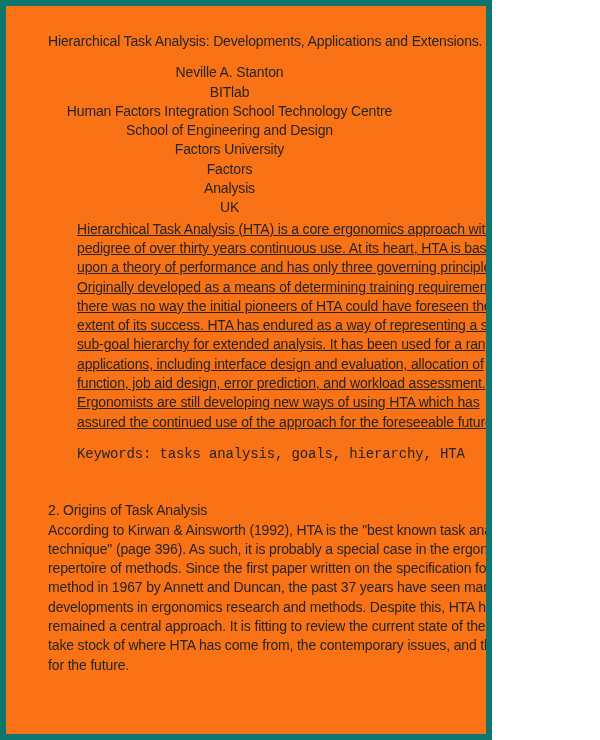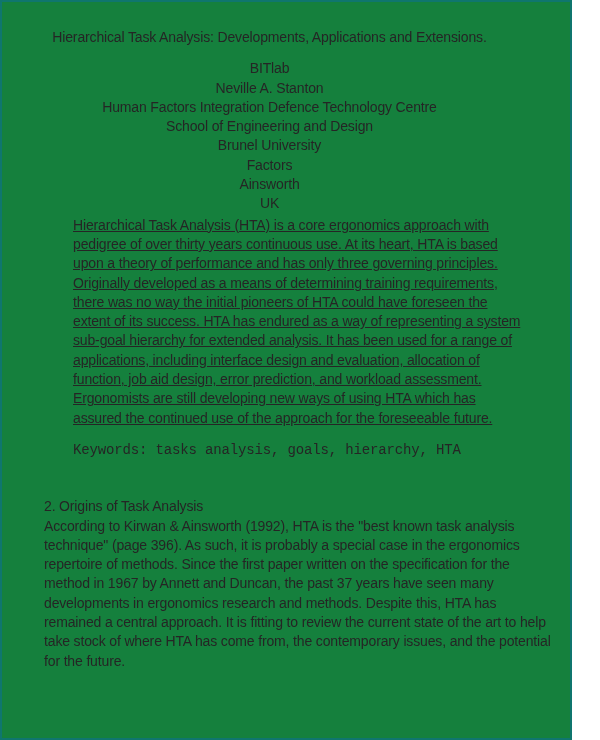--- a/index.html
+++ b/index.html
@@ -2,25 +2,25 @@
 <html><head>
 <meta charset="utf-8">
 <style>
   html, body {
     margin: 0;
     padding: 0;
     background: #ffffff;
   }
   .page {
     position: relative;
-    width: 572px;
+    width: 492px;
     height: 740px;
     box-sizing: border-box;
-    border: 2px solid #0f766e;
-    background: #15803d;
+    border: 6px solid #0f766e;
+    background: #f97316;
     overflow: hidden;
     font-family: "Liberation Sans", sans-serif;
     font-size: 14px;
     line-height: 19.3px;
     letter-spacing: -0.15px;
     color: #252525;
   }
   .content {
     padding-left: 42px;
     padding-right: 33px;
@@ -63,27 +63,27 @@
 </style>
 </head>
 <body>
 
 <div class="page">
   <div class="content">
 
     <div class="title-line">Hierarchical Task Analysis: Developments, Applications and Extensions.</div>
 
     <div class="author-block">
+      <div class="author-line">Neville A. Stanton</div>
       <div class="author-line">BITlab</div>
-      <div class="author-line">Neville A. Stanton</div>
-      <div class="author-line">Human Factors Integration Defence Technology Centre</div>
+      <div class="author-line">Human Factors Integration School Technology Centre</div>
       <div class="author-line">School of Engineering and Design</div>
-      <div class="author-line">Brunel University</div>
+      <div class="author-line">Factors University</div>
       <div class="author-line">Factors</div>
-      <div class="author-line">Ainsworth</div>
+      <div class="author-line">Analysis</div>
       <div class="author-line">UK</div>
     </div>
 
     <div class="abstract-block">Hierarchical Task Analysis (HTA) is a core ergonomics approach with
 pedigree of over thirty years continuous use. At its heart, HTA is based
 upon a theory of performance and has only three governing principles.
 Originally developed as a means of determining training requirements,
 there was no way the initial pioneers of HTA could have foreseen the
 extent of its success. HTA has endured as a way of representing a system
 sub-goal hierarchy for extended analysis. It has been used for a range of

